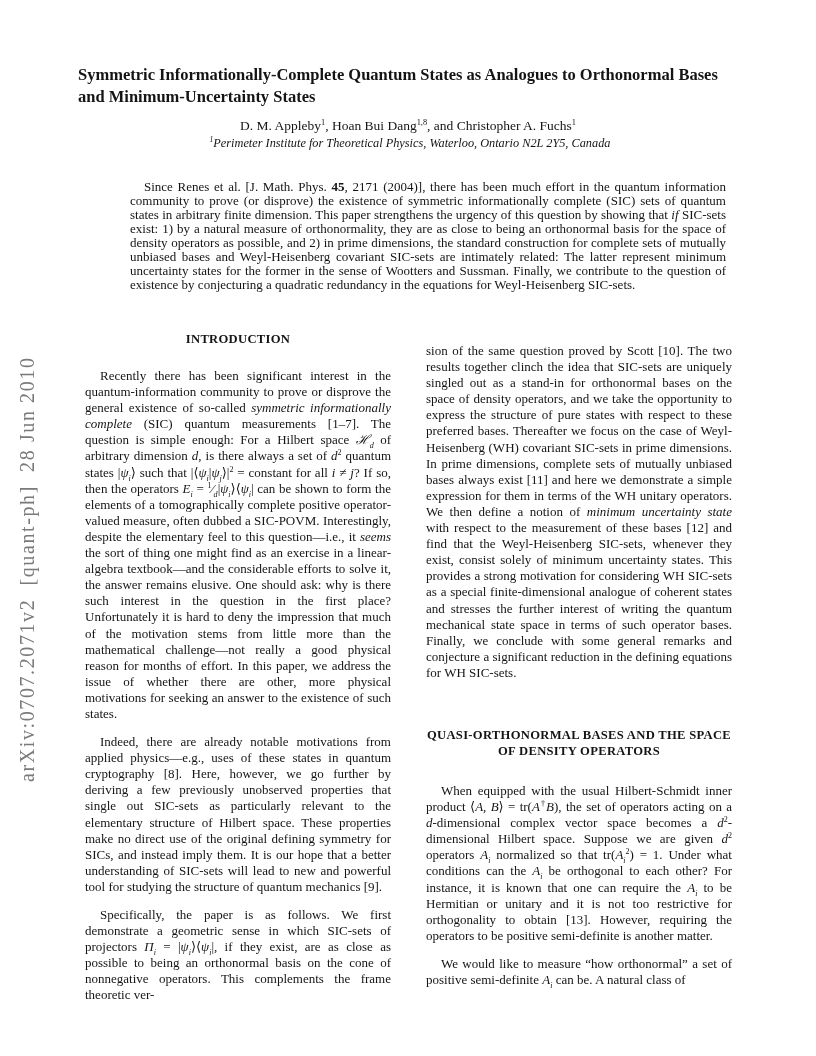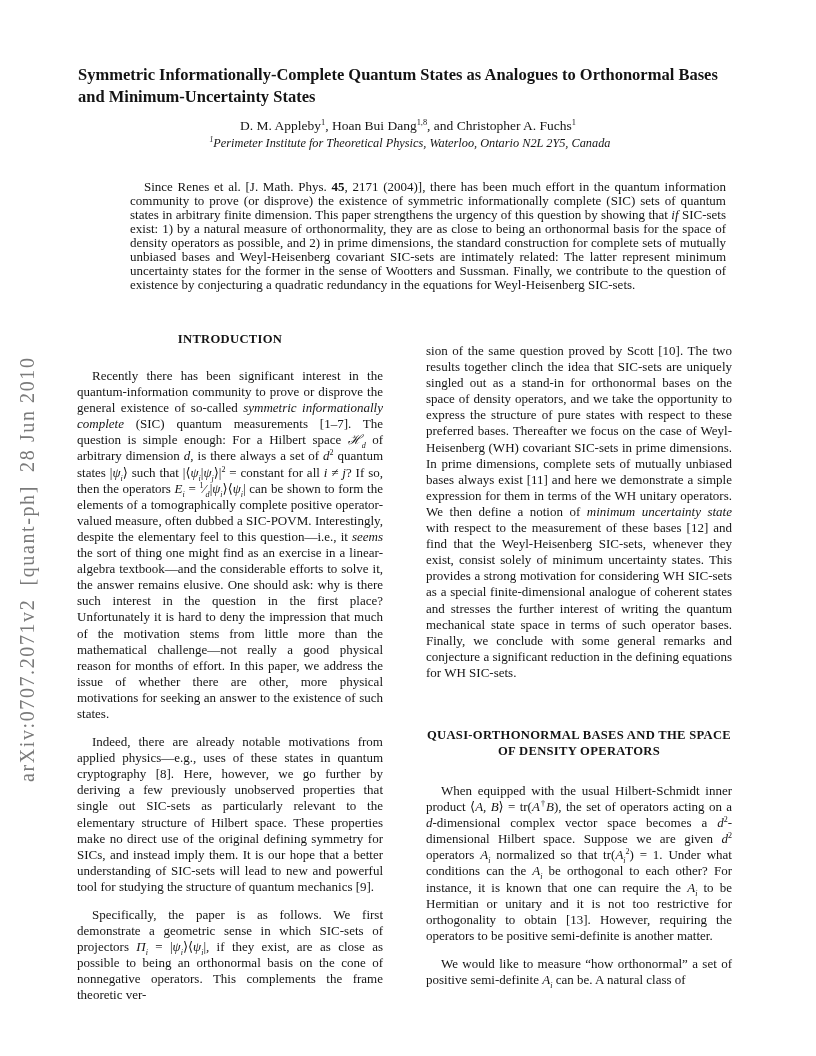--- a/index.html
+++ b/index.html
@@ -34,21 +34,21 @@
   .abstract {
     position:absolute; top:180px; left:111px; width:596px;
     font-size:13px; line-height:14px; text-align:justify;margin-left:19px;
   }
   .abstract p { margin:0; text-indent:14px; }
 
   .col {
     position:absolute; top:331px; width:330px;
     font-size:13px; line-height:16.1px; text-align:justify;
   }
-  .col-left  { left:65px;  }
+  .col-left  { left:73px;  }
   .col-right { left:414px; }
   .col p { margin:12px; }
   .col p.indent { text-indent:15px; }
   .col h2 {
     font-size:12.6px; font-weight:bold; text-align:center;
     letter-spacing:0.3px; line-height:16px; margin:0 0 21px 0;
   }
   .col h2.h2-quasi { margin:46px 0 24px 0; padding:0 12px; }
 </style>
 </head>

